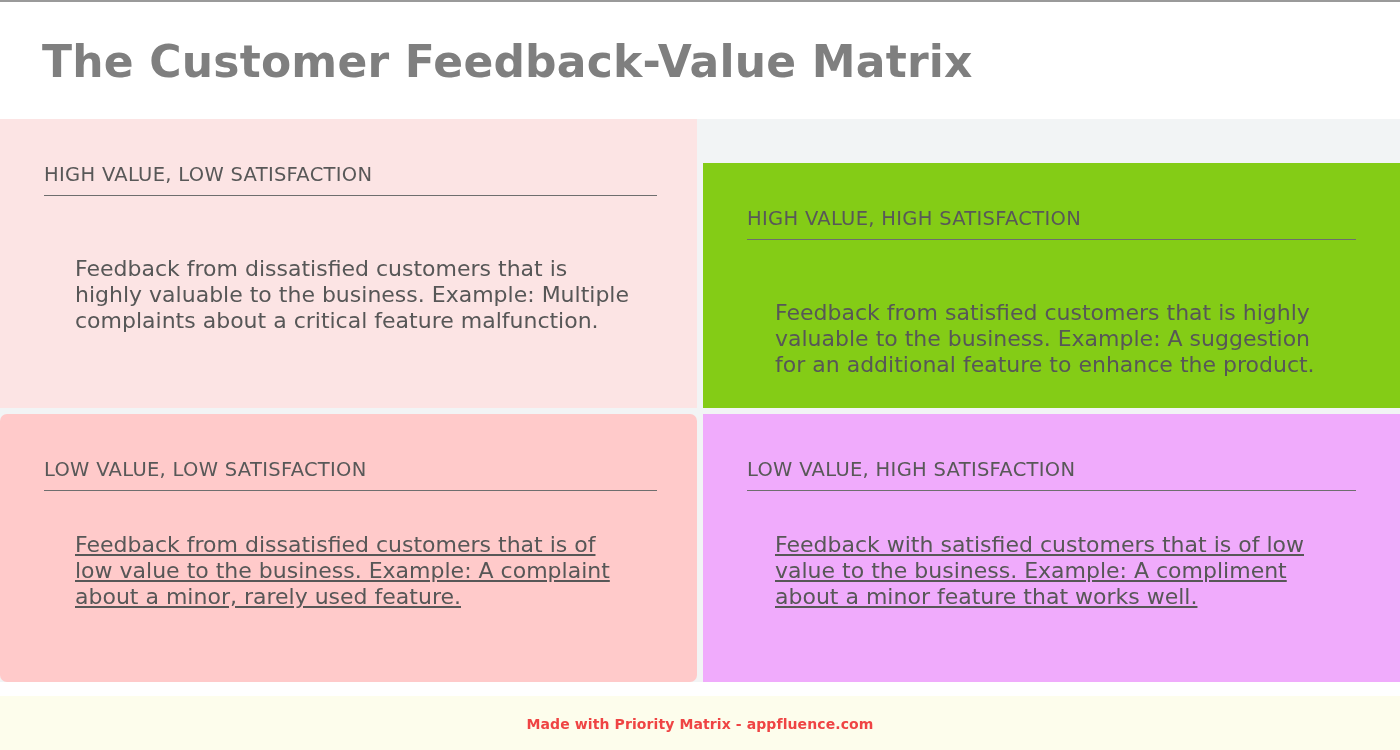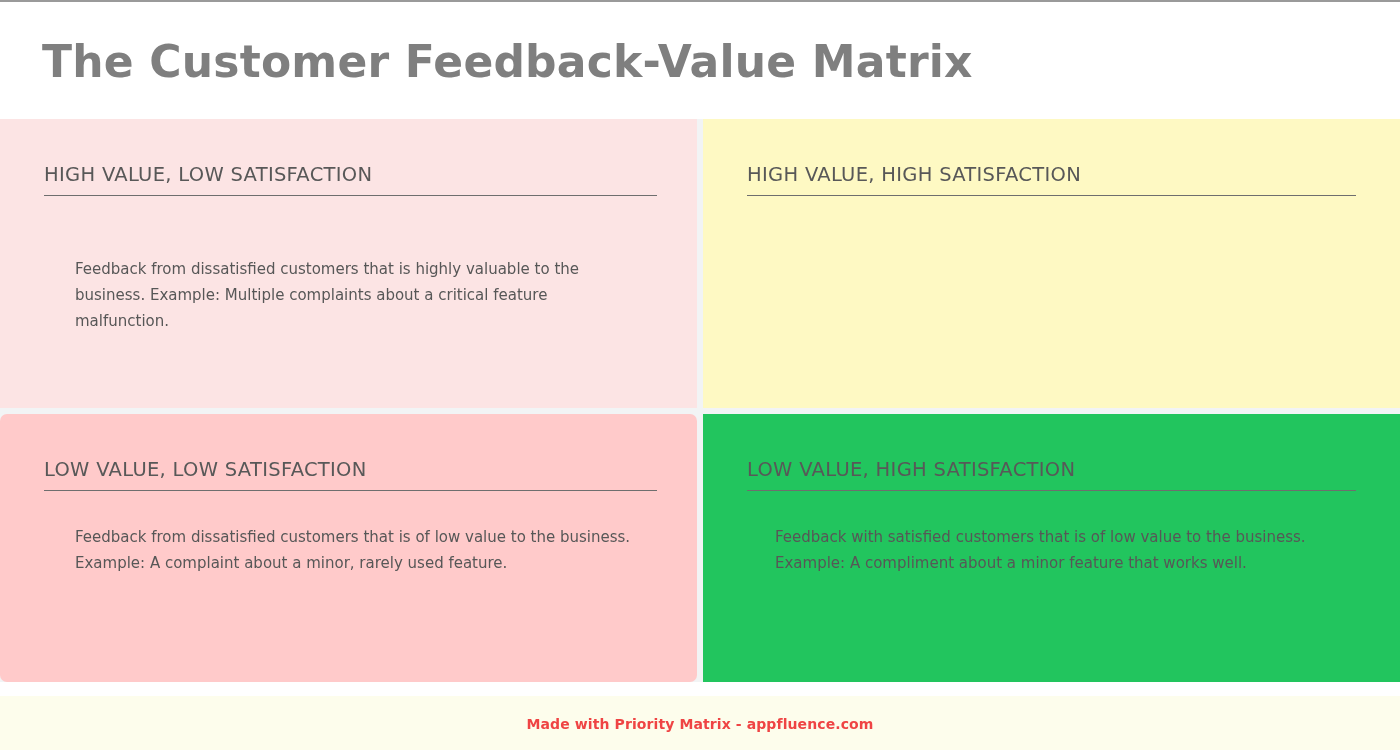--- a/index.html
+++ b/index.html
@@ -60,23 +60,23 @@
     row-gap: 6px;
   }
 
   .quadrant {
     position: relative;
     box-sizing: border-box;
     padding: 0;
     overflow: hidden;
   }
   .q-tl { background: #fce4e4; }
-  .q-tr { background: #fef9c3; }
+  .q-tr { background: #84cc16; margin-top: 44px; }
   .q-bl { background: #ffcaca; border-radius: 7px; }
-  .q-br { background: #22c55e; }
+  .q-br { background: #f0abfc; }
 
   .q-header {
     position: absolute;
     left: 44px;
     top: 44px;
     right: 40px;
   }
   .q-tr .q-header, .q-br .q-header { left: 44px; right: 44px; }
 
   .q-title {
@@ -91,32 +91,32 @@
     margin-top: 9px;
     height: 0;
     border-top: 1.5px solid #6e6e6e;
   }
 
   .q-body {
     position: absolute;
     left: 75px;
     top: 137px;
     width: 560px;
-    font-size: 15px;
+    font-size: 22px;
     line-height: 26px;
     color: #575757;
   }
   .q-tr .q-body, .q-br .q-body {
     left: 772px;
     width: 570px;
   }
   .q-tr .q-body { left: 72px; width: 566px; }
   .q-br .q-body { left: 72px; width: 566px; }
 
-  .q-bl .q-body, .q-br .q-body { top: 110px; }
+  .q-bl .q-body, .q-br .q-body { top: 118px; text-decoration: underline; }
 
   
   #footer-gap {
     position: absolute;
     left: 0;
     top: 680px;
     width: 1400px;
     height: 14px;
     background: #ffffff;
   }
@@ -155,20 +155,21 @@
         <div class="q-rule"></div>
       </div>
       <div class="q-body">Feedback from dissatisfied customers that is highly valuable to the business. Example: Multiple complaints about a critical feature malfunction.</div>
     </div>
 
     <div class="quadrant q-tr">
       <div class="q-header">
         <div class="q-title">HIGH VALUE, HIGH SATISFACTION</div>
         <div class="q-rule"></div>
       </div>
+      <div class="q-body">Feedback from satisfied customers that is highly valuable to the business. Example: A suggestion for an additional feature to enhance the product.</div>
     </div>
 
     <div class="quadrant q-bl">
       <div class="q-header">
         <div class="q-title">LOW VALUE, LOW SATISFACTION</div>
         <div class="q-rule"></div>
       </div>
       <div class="q-body">Feedback from dissatisfied customers that is of low value to the business. Example: A complaint about a minor, rarely used feature.</div>
     </div>
 

